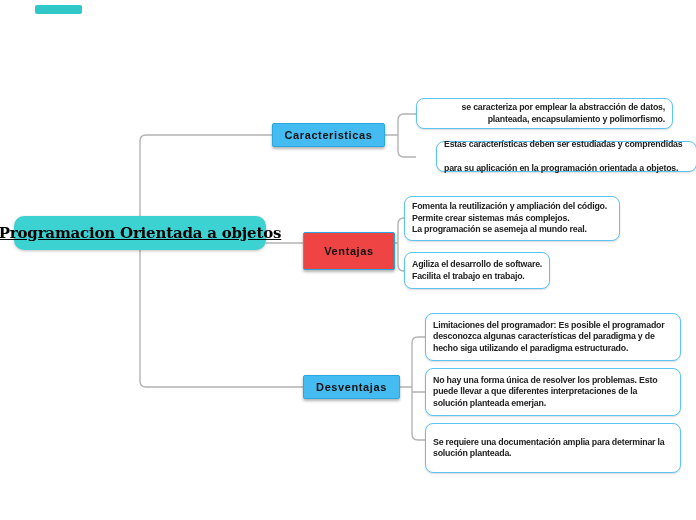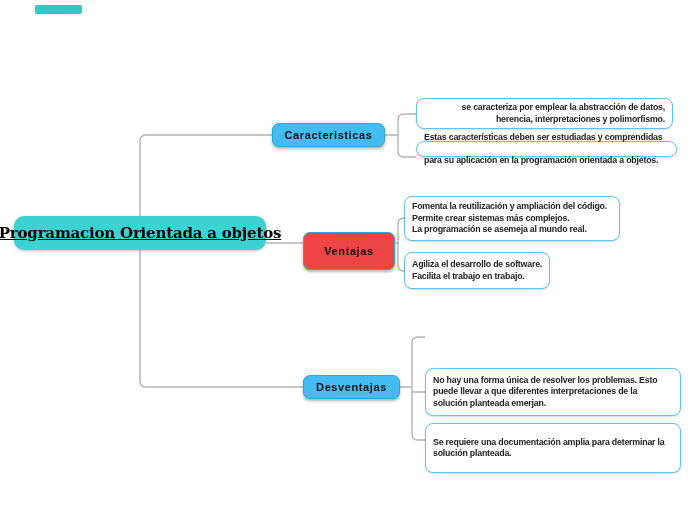--- a/index.html
+++ b/index.html
@@ -9,21 +9,21 @@
   }
   #wires{position:absolute;left:0;top:0;width:696px;height:520px;}
   .node{position:absolute;display:flex;align-items:center;justify-content:center;box-sizing:border-box;}
   .root{
     background:#3dd2d2;border-radius:10px;
     box-shadow:0 1px 3px rgba(0,0,0,.25);
     font-family:"DejaVu Serif",serif;font-weight:bold;font-size:15px;
     letter-spacing:-0.2px;color:#000;white-space:nowrap;
   }
   .branch{
-    background:#45bcf1;border:1px solid #2aa6e0;border-radius:7px;
+    background:#45bcf1;border:1px solid #2aa6e0;border-radius:2px;
     box-shadow:0 2px 3px rgba(0,0,0,.3);
     font-weight:bold;font-size:11px;letter-spacing:0.6px;color:#111;
     white-space:nowrap;
   }
   .note{
     position:absolute;display:flex;flex-direction:column;justify-content:center;
     box-sizing:border-box;background:#ffffff;
     border:1.5px solid #5bc4f2;border-radius:8px;
     box-shadow:0 1px 2px rgba(0,0,0,.15);
     padding:2px 7px;width:max-content;
@@ -61,39 +61,44 @@
   <div class="node branch" style="left: 303px; top: 232px; width: 92px; height: 38px; background: #ef4444; border-color: rgb(42, 166, 224);">
     <span>Ventajas</span>
   </div>
 
   <div class="node branch" style="left: 303px; top: 375px; width: 97px; height: 24px; background: rgb(69, 188, 241); border-color: rgb(42, 166, 224);">
     <span>Desventajas</span>
   </div>
 
   <div class="note" style="left: 416px; top: 98px; height: 31px; min-width: 257px; border-color: rgb(91, 196, 242); text-align: right;">
     <div class="ln">se caracteriza por emplear la abstracción de datos,</div>
-    <div class="ln">herencia, interpretaciones y polimorfismo.</div>
+    <div class="ln">planteada, encapsulamiento y polimorfismo.</div>
   </div>
 
-  <div class="note" style="left: 416px; top: 141px; height: 16px; min-width: 261px; border-color: rgb(91, 196, 242); gap: 12px;">
+  <div class="note" style="left: 436px; top: 141px; height: 31px; min-width: 261px; border-color: rgb(91, 196, 242); gap: 12px;">
     <div class="ln">Estas características deben ser estudiadas y comprendidas</div>
     <div class="ln">para su aplicación en la programación orientada a objetos.</div>
   </div>
 
   <div class="note" style="left: 404px; top: 196px; height: 45px; min-width: 216px; border-color: rgb(91, 196, 242);">
     <div class="ln">Fomenta la reutilización y ampliación del código.</div>
     <div class="ln">Permite crear sistemas más complejos.</div>
     <div class="ln">La programación se asemeja al mundo real.</div>
   </div>
 
   <div class="note" style="left: 404px; top: 252px; height: 37px; min-width: 145px; border-color: rgb(91, 196, 242);">
     <div class="ln">Agiliza el desarrollo de software.</div>
     <div class="ln">Facilita el trabajo en trabajo.</div>
   </div>
 
+  <div class="note" style="left: 425px; top: 313px; height: 48px; min-width: 256px; border-color: rgb(91, 196, 242);">
+    <div class="ln">Limitaciones del programador: Es posible el programador</div>
+    <div class="ln">desconozca algunas características del paradigma y de</div>
+    <div class="ln">hecho siga utilizando el paradigma estructurado.</div>
+  </div>
 
   <div class="note" style="left: 425px; top: 368px; height: 48px; min-width: 256px; border-color: rgb(91, 196, 242);">
     <div class="ln">No hay una forma única de resolver los problemas. Esto</div>
     <div class="ln">puede llevar a que diferentes interpretaciones de la</div>
     <div class="ln">solución planteada emerjan.</div>
   </div>
 
   <div class="note" style="left: 425px; top: 423px; height: 50px; min-width: 256px; border-color: rgb(91, 196, 242);">
     <div class="ln">Se requiere una documentación amplia para determinar la</div>
     <div class="ln">solución planteada.</div>

